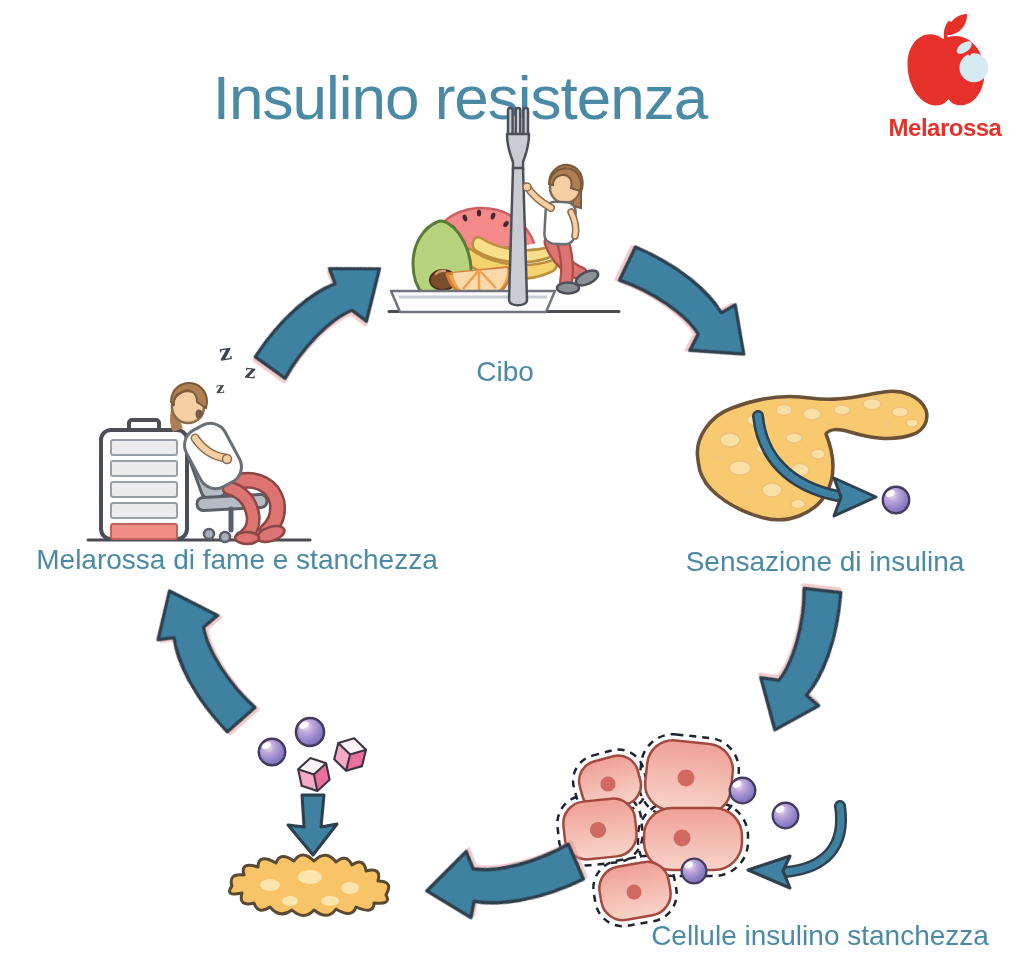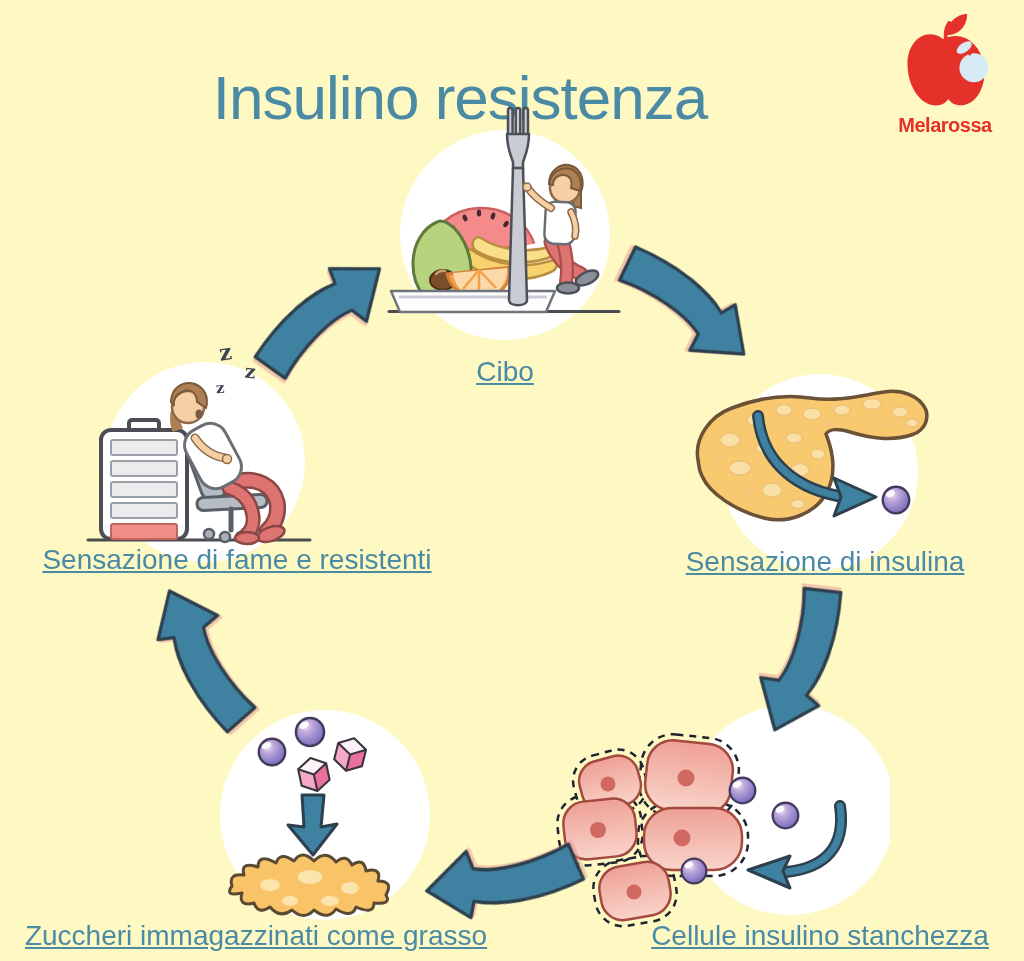--- a/index.html
+++ b/index.html
@@ -1,23 +1,23 @@
 <!DOCTYPE html>
 <html><head>
 <meta charset="utf-8">
 <style>
   html,body{margin:0;padding:0;background:#d6eaf4;}
-  #stage{position:relative;width:1024px;height:961px;background:#fef9c3;overflow:hidden;
+  #stage{position:relative;width:1024px;height:961px;background:#ffffff;overflow:hidden;
          font-family:"Liberation Sans",sans-serif;}
   .abs{position:absolute;}
   .title{left:0;top:20px;width:920px;text-align:center;font-size:62px;color:#4a8aa5;
          letter-spacing:-1px;font-weight:normal;}
   .logo{left:872px;top:12px;width:146px;text-align:center;}
-  .brand{margin-top:2px;font-size:20px;font-weight:bold;color:#e6312a;letter-spacing:-.5px;}
-  .node-label{color:#4a8aa5;font-size:28px;text-align:center;white-space:nowrap;text-decoration:underline;}
+  .brand{margin-top:2px;font-size:24px;font-weight:bold;color:#e6312a;letter-spacing:-.5px;}
+  .node-label{color:#4a8aa5;font-size:28px;text-align:center;white-space:nowrap;}
   .cyc{filter:drop-shadow(-3px 2px 0 rgba(231,140,140,.45));}
   .zz{color:#3c4450;font-family:"DejaVu Serif",serif;font-weight:bold;line-height:1;}
   svg{display:block;}
   .defs{position:absolute;width:0;height:0;}
 </style>
 </head>
 <body>
 
 <div id="stage">
 
@@ -227,21 +227,20 @@
                Q 48 210 44 198 Q 28 202 32 188 Q 14 192 22 181 Z" fill="#f9c468" stroke="#5b4a33" stroke-width="3" stroke-linejoin="round"></path>
       <g fill="#fce5ad">
         <ellipse cx="60" cy="180" rx="10" ry="6"></ellipse>
         <ellipse cx="100" cy="172" rx="12" ry="7"></ellipse>
         <ellipse cx="140" cy="183" rx="9" ry="6"></ellipse>
         <ellipse cx="80" cy="196" rx="8" ry="5"></ellipse>
         <ellipse cx="120" cy="196" rx="9" ry="5"></ellipse>
       </g>
     </g>
   </svg>
-  <div class="abs node-label" style="left:21px;top:920px;width:470px">Zuccheri immagazzinati come grasso</div>
 
   <svg class="abs" style="left:85px;top:350px" width="240" height="245" viewBox="0 0 240 245">
     <circle cx="120" cy="112" r="100" fill="#ffffff"></circle>
     <path d="M 3 190 L 225 190" stroke="#4b4b52" stroke-width="3" stroke-linecap="round"></path>
     <g>
       <rect x="44" y="70" width="30" height="13" rx="3" fill="#ffffff" stroke="#4d4d55" stroke-width="4"></rect>
       <rect x="16" y="80" width="86" height="109" rx="10" fill="#ffffff" stroke="#4d4d55" stroke-width="4"></rect>
       <g stroke="#9aa0a8" stroke-width="2" fill="#ececec">
         <rect x="26" y="90" width="66" height="15" rx="2"></rect>
         <rect x="26" y="111" width="66" height="15" rx="2"></rect>
@@ -274,21 +273,21 @@
       <ellipse cx="114" cy="64" rx="3.5" ry="4.5" fill="#7a5a48"></ellipse>
       <path d="M 86 52 C 86 38 98 30 110 34 C 120 38 124 48 121 58 L 112 52 C 112 42 104 38 97 42 C 90 45 88 50 89 56 Z" fill="#ad7f52" stroke="#7a5a38" stroke-width="2"></path>
       <path d="M 110 88 C 118 100 128 106 140 108" stroke="#8a6a4a" stroke-width="9" fill="none" stroke-linecap="round"></path>
       <path d="M 110 88 C 118 100 128 106 140 108" stroke="#f6cfa4" stroke-width="6" fill="none" stroke-linecap="round"></path>
       <circle cx="142" cy="109" r="4.5" fill="#f6cfa4" stroke="#8a6a4a" stroke-width="1.5"></circle>
     </g>
   </svg>
   <span class="abs zz" style="left:219px;top:341px;font-size:22px;transform:rotate(-8deg)">z</span>
   <span class="abs zz" style="left:245px;top:362px;font-size:19px;transform:rotate(6deg)">z</span>
   <span class="abs zz" style="left:216px;top:381px;font-size:15px;transform:rotate(-4deg)">z</span>
-  <div class="abs node-label" style="left:27px;top:544px;width:420px">Sensazione di fame e resistenti</div>
+  <div class="abs node-label" style="left:27px;top:544px;width:420px">Melarossa di fame e stanchezza</div>
 
   <svg class="abs cyc" style="left:240px;top:280px;transform:rotate(-41deg)" width="160" height="76" viewBox="0 0 170 80">
       <use href="#cycArrow"></use>
     </svg>
   <svg class="abs cyc" style="left:605px;top:266px;transform:rotate(39deg)" width="160" height="76" viewBox="0 0 170 80">
       <use href="#cycArrow"></use>
     </svg>
   <svg class="abs cyc" style="left:723px;top:620px;transform:rotate(110deg)" width="160" height="76" viewBox="0 0 170 80">
       <use href="#cycArrow"></use>
     </svg>

